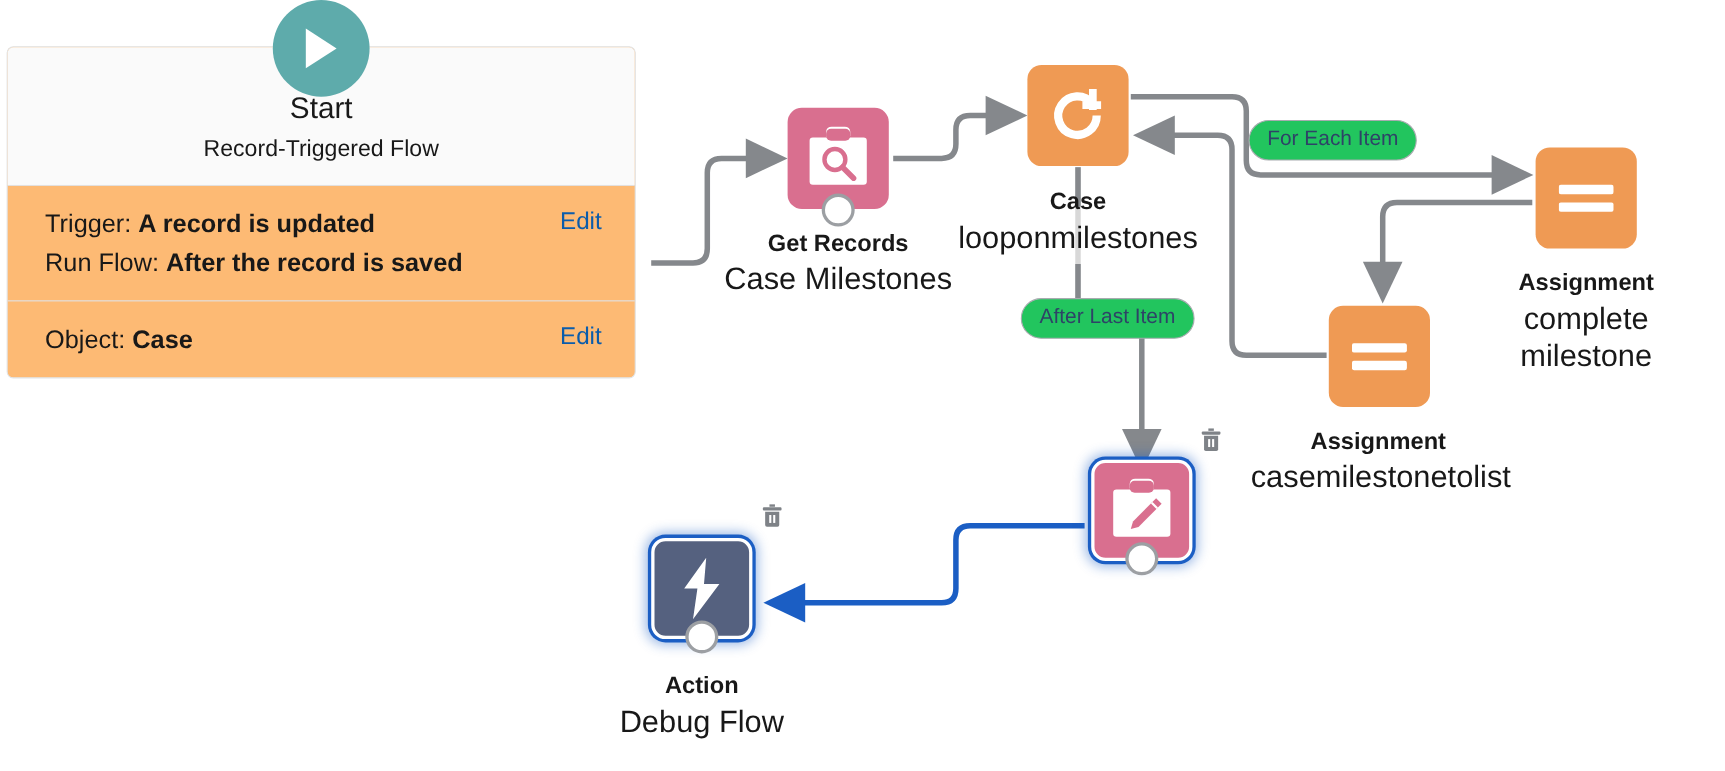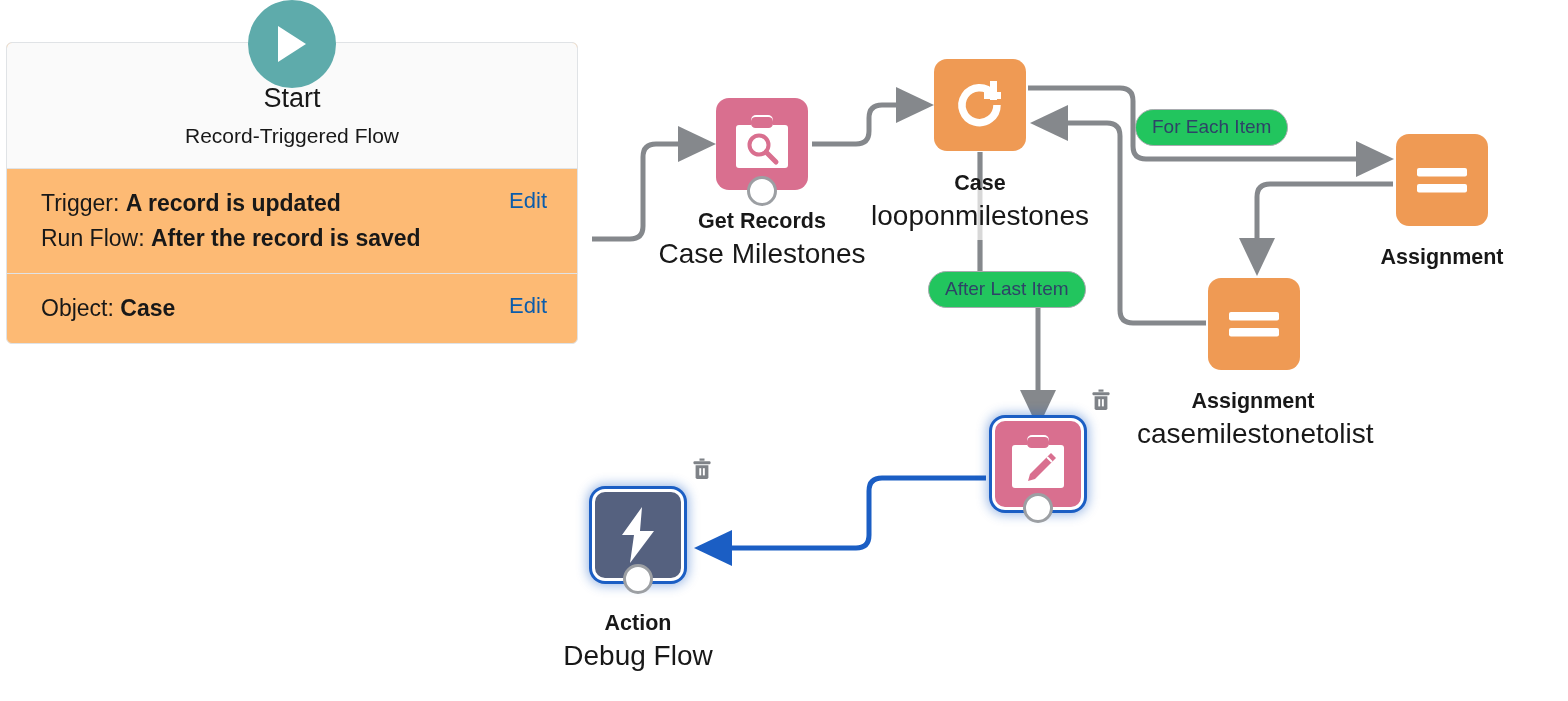--- a/index.html
+++ b/index.html
@@ -265,20 +265,21 @@
   <div class="pill" style="left:928px; top:271px;">After Last Item</div>
 
   <div class="node node-orange" style="left:1396px; top:134px;">
     <svg width="50" height="30" viewBox="0 0 50 30" xmlns="http://www.w3.org/2000/svg">
       <rect x="0" y="3" width="50" height="8.5" rx="2" fill="#ffffff"></rect>
       <rect x="0" y="19" width="50" height="8.5" rx="2" fill="#ffffff"></rect>
     </svg>
   </div>
   <div class="caption" style="left:1326px; top:244px; width:232px;">
     <span class="cap-title">Assignment</span>
+    <span class="cap-sub">complete milestone</span>
   </div>
 
   <div class="node node-orange" style="left:1208px; top:278px;">
     <svg width="50" height="30" viewBox="0 0 50 30" xmlns="http://www.w3.org/2000/svg">
       <rect x="0" y="3" width="50" height="8.5" rx="2" fill="#ffffff"></rect>
       <rect x="0" y="19" width="50" height="8.5" rx="2" fill="#ffffff"></rect>
     </svg>
   </div>
   <div class="caption" style="left:1137px; top:388px; width:232px;">
     <span class="cap-title">Assignment</span>

